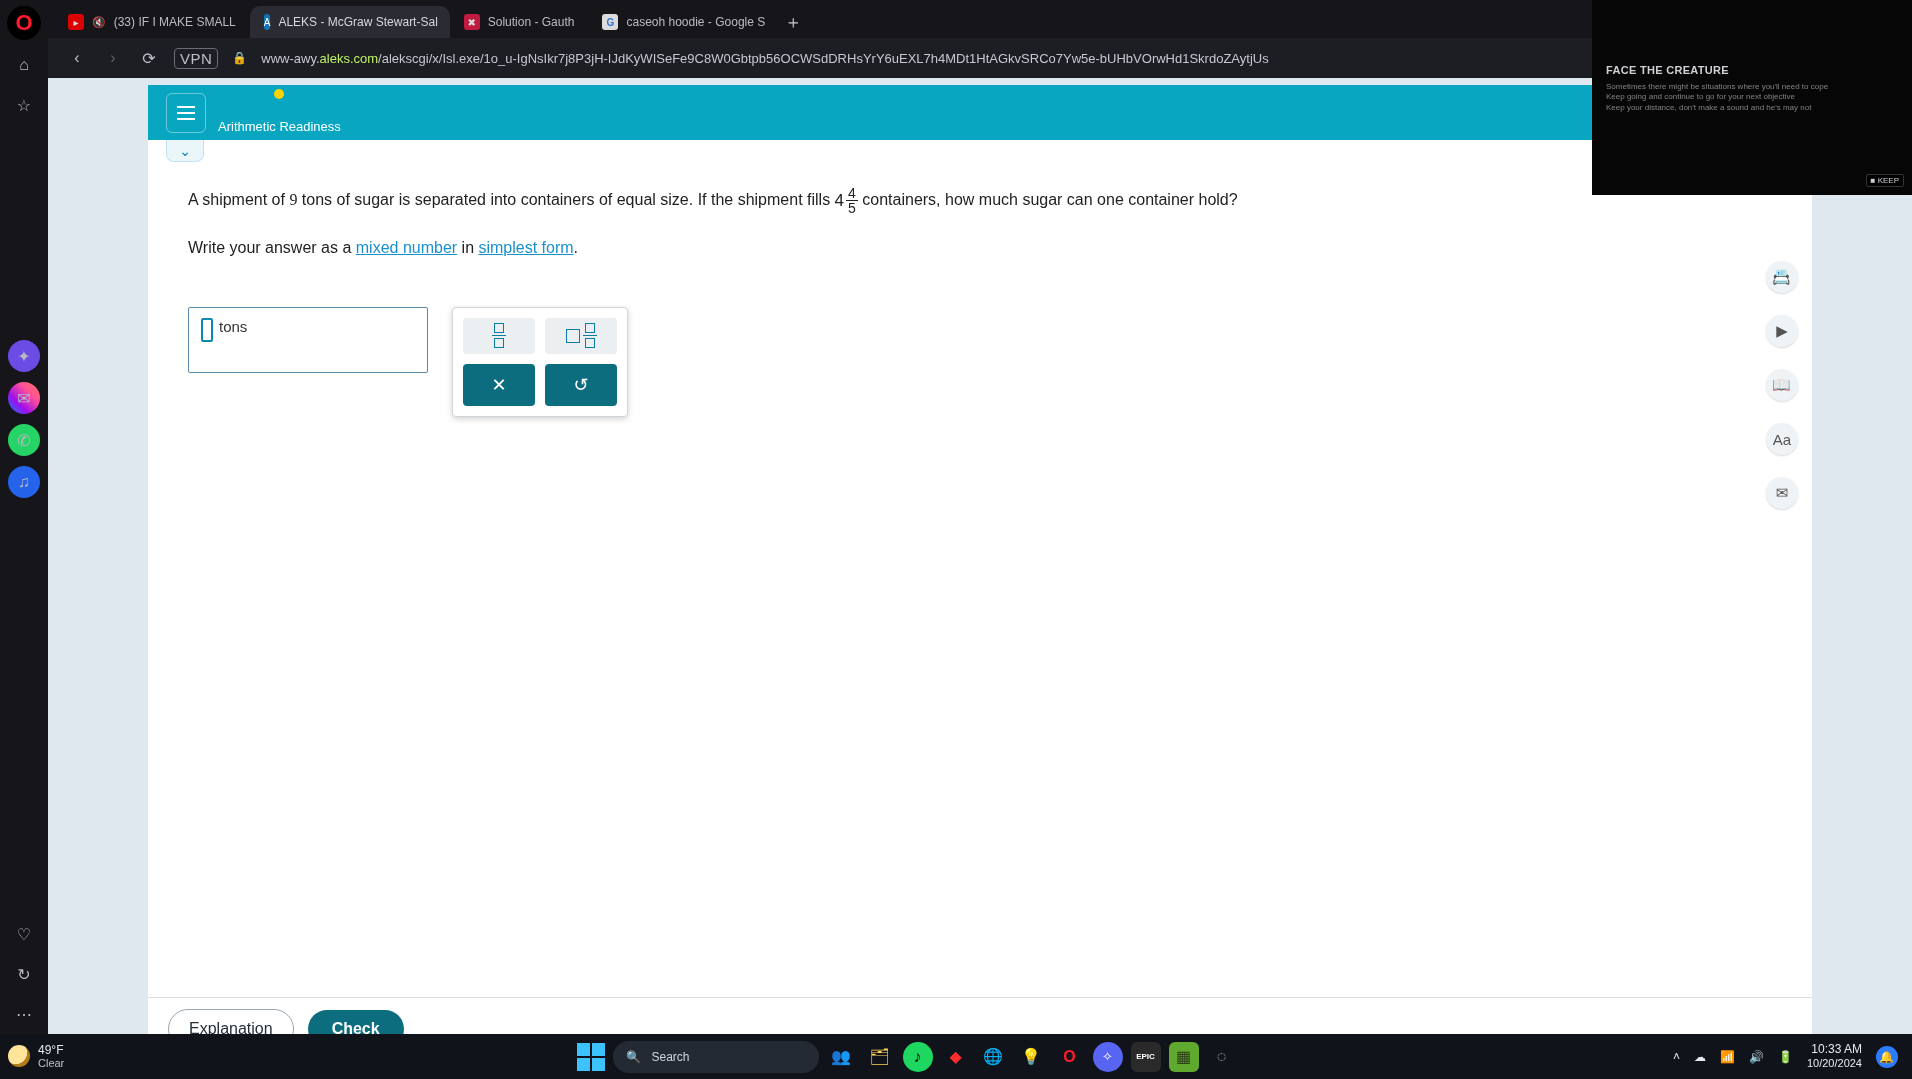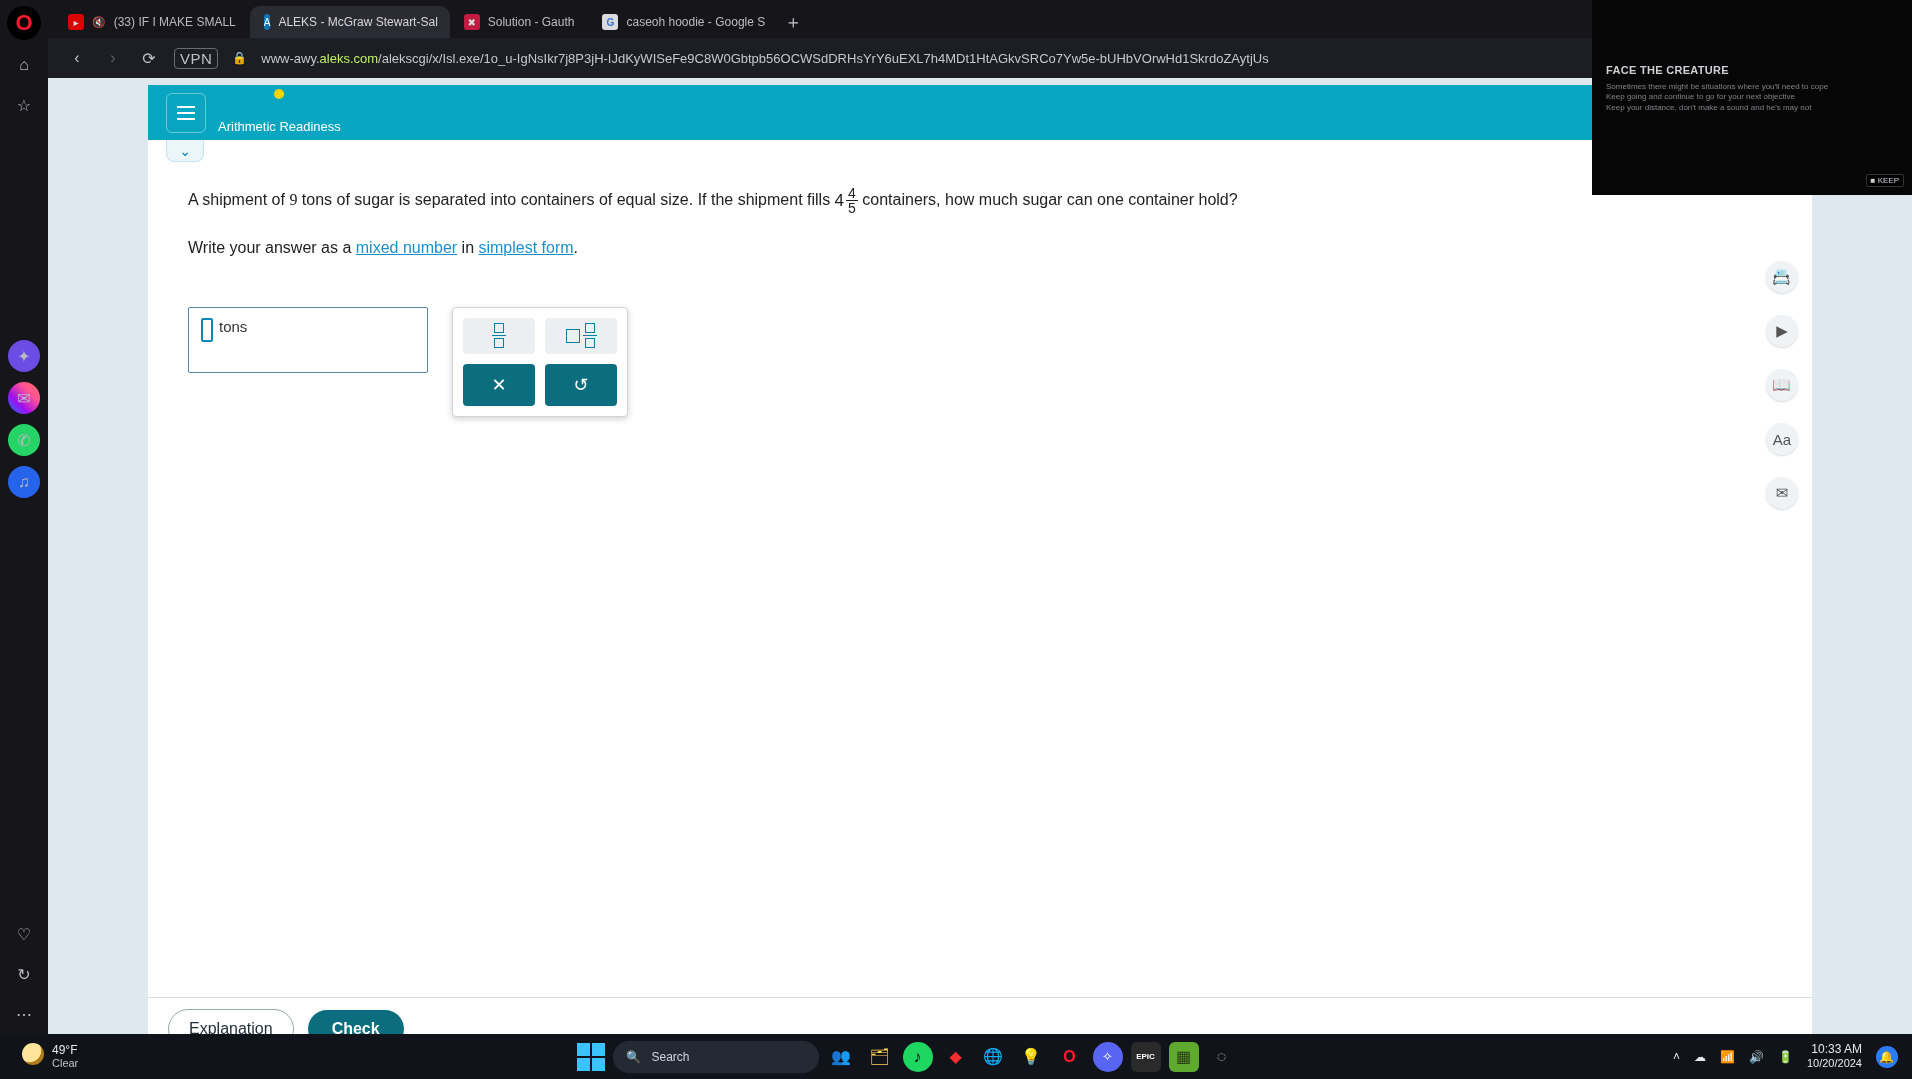--- a/index.html
+++ b/index.html
@@ -109,21 +109,21 @@
   .copy-bar .sep{opacity:.6;}
 
   
   .pip{position:absolute;right:0;top:0;width:320px;height:195px;background:#060606;color:#cfcfd4;padding:64px 12px 8px 14px;font-size:10px;overflow:hidden;z-index:50;}
   .pip .pip-title{font-size:11px;font-weight:bold;letter-spacing:.3px;margin-bottom:6px;}
   .pip .pip-line{font-size:8px;opacity:.6;line-height:1.3;}
   .pip .pip-badge{position:absolute;right:8px;bottom:8px;background:#000;border:1px solid #333;padding:1px 4px;font-size:8px;border-radius:2px;}
 
   
   .taskbar{position:absolute;left:0;right:0;bottom:0;height:45px;background:#10131a;display:flex;align-items:center;color:#e6e9ef;font-size:12px;z-index:60;}
-  .weather{display:flex;align-items:flex-start;gap:8px;padding-left:22px;width:140px;}
+  .weather{display:flex;align-items:center;gap:8px;padding-left:8px;width:140px;}
   .weather .moon{width:22px;height:22px;border-radius:50%;background:radial-gradient(circle at 35% 35%, #ffe49a 55%, #b07d1a 58%);transform:translateY(-1px);}
   .weather .wtext{line-height:1.1;}
   .task-center{flex:1;display:flex;align-items:center;justify-content:center;gap:8px;}
   .start{width:28px;height:28px;display:grid;grid-template-columns:1fr 1fr;grid-template-rows:1fr 1fr;gap:2px;}
   .start span:nth-child(1){background:#3cc2ff;} .start span:nth-child(2){background:#3cc2ff;}
   .start span:nth-child(3){background:#3cc2ff;} .start span:nth-child(4){background:#3cc2ff;}
   .search-pill{width:206px;height:32px;border-radius:18px;background:#242a34;display:flex;align-items:center;gap:10px;padding:0 14px;color:#cfd4dd;}
   .ticon{width:30px;height:30px;border-radius:6px;display:flex;align-items:center;justify-content:center;font-size:16px;}
   .tray{display:flex;align-items:center;gap:14px;padding-right:14px;}
   .tray .clock{text-align:right;line-height:1.15;}

